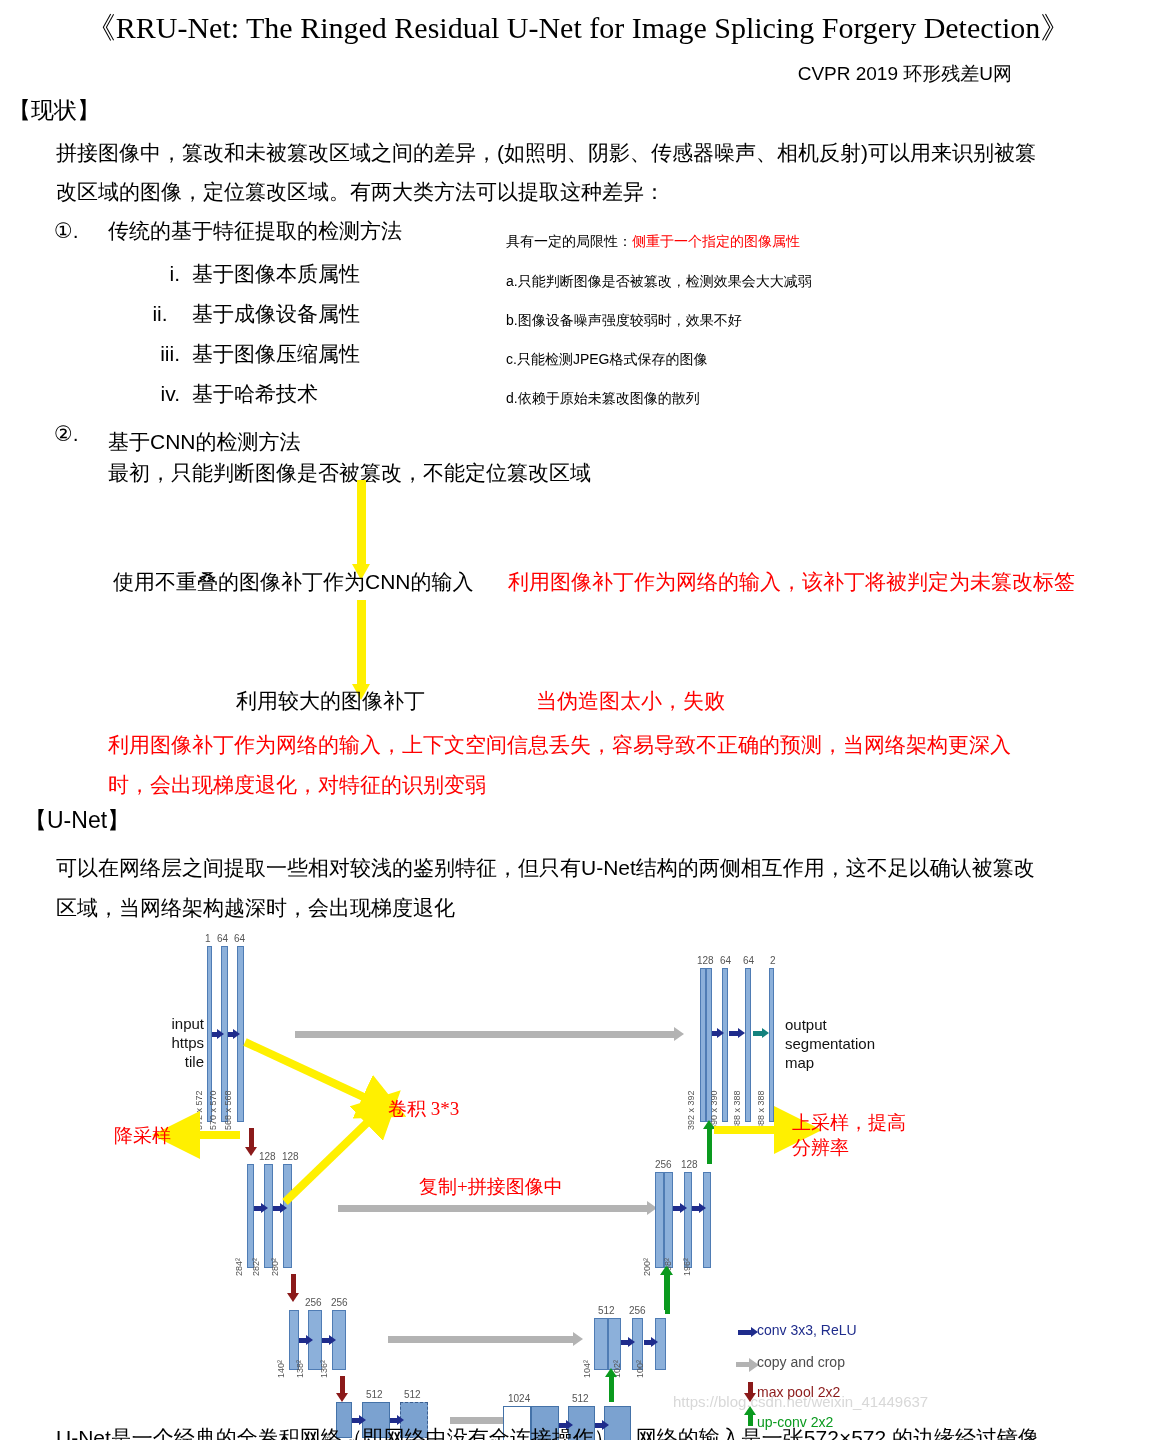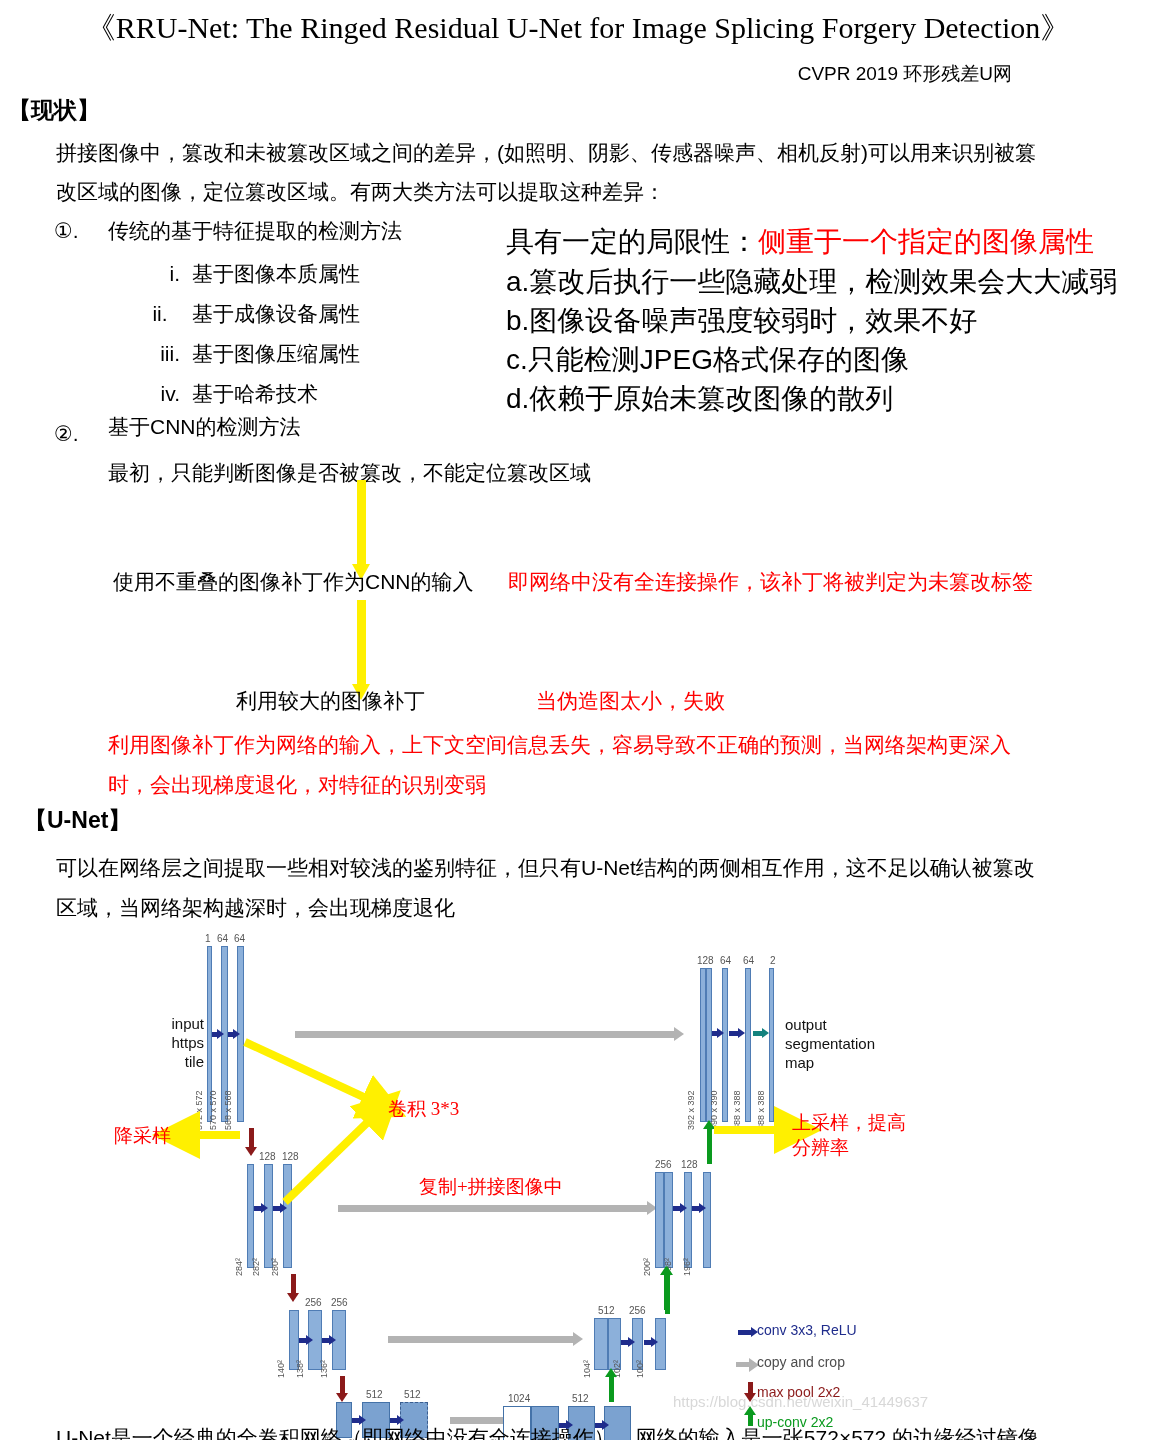--- a/index.html
+++ b/index.html
@@ -14,32 +14,32 @@
     top:8px;left:0;width:1156px;text-align:center;
     font-family:"Liberation Serif","DejaVu Serif",serif;
     font-size:30px;line-height:40px;color:#000;white-space:nowrap;
   }
   #subtitle{
     top:60px;left:0;width:1012px;text-align:right;
     font-size:19px;line-height:28px;color:#000;
   }
   
   .sect-head{
-    left:8px;font-size:23px;font-weight:bold;line-height:30px;color:#000;
+    left:8px;font-size:23px;font-weight:normal;line-height:30px;color:#000;
   }
   
   .para{
     font-size:21px;line-height:39px;color:#000;
   }
   .red{color:#FF0000;}
   .blk{color:#000000;}
   
   .lvl1{font-size:21px;line-height:39px;}
   .lvl2{font-size:21px;line-height:39px;}
-  .rcol{font-size:28px;line-height:39px;}
+  .rcol{font-size:14px;line-height:39px;}
   
   .yarrow{width:18px;}
   .yarrow .shaft{
     position:absolute;left:5px;top:0;width:9px;background:#FFF000;
   }
   .yarrow .head{
     position:absolute;left:0;width:0;height:0;
     border-left:9px solid transparent;border-right:9px solid transparent;
     border-top:16px solid #FFF000;
   }
@@ -108,40 +108,40 @@
 
 <div class="abs lvl2" style="top:334px;left:140px;width:40px;text-align:right;">iii.</div>
 <div class="abs lvl2" style="top:334px;left:192px;">基于图像压缩属性</div>
 
 <div class="abs lvl2" style="top:374px;left:140px;width:40px;text-align:right;">iv.</div>
 <div class="abs lvl2" style="top:374px;left:192px;">基于哈希技术</div>
 
 <div class="abs rcol" style="top:222px;left:506px;white-space:nowrap;">
   <span class="blk">具有一定的局限性：</span><span class="red">侧重于一个指定的图像属性</span>
 </div>
-<div class="abs rcol" style="top:262px;left:506px;white-space:nowrap;">a.篡改后执行一些隐藏处理，检测效果会大大减弱</div>
+<div class="abs rcol" style="top:262px;left:506px;white-space:nowrap;">a.只能判断图像是否被篡改，检测效果会大大减弱</div>
 <div class="abs rcol" style="top:301px;left:506px;white-space:nowrap;">b.图像设备噪声强度较弱时，效果不好</div>
 <div class="abs rcol" style="top:340px;left:506px;white-space:nowrap;">c.只能检测JPEG格式保存的图像</div>
 <div class="abs rcol" style="top:379px;left:506px;white-space:nowrap;">d.依赖于原始未篡改图像的散列</div>
 
 <div class="abs lvl1" style="top:414px;left:54px;">②.</div>
-<div class="abs lvl1" style="top:407px;left:108px;">基于CNN的检测方法</div>
+<div class="abs lvl1" style="top:422px;left:108px;">基于CNN的检测方法</div>
 <div class="abs lvl1" style="top:453px;left:108px;">最初，只能判断图像是否被篡改，不能定位篡改区域</div>
 
 <div class="abs yarrow" style="left:352px;top:480px;height:100px;">
   <div class="shaft" style="height:84px;"></div>
   <div class="head" style="top:84px;"></div>
 </div>
 <div class="abs yarrow" style="left:352px;top:600px;height:100px;">
   <div class="shaft" style="height:84px;"></div>
   <div class="head" style="top:84px;"></div>
 </div>
 
 <div class="abs lvl1" style="top:562px;left:113px;white-space:nowrap;">使用不重叠的图像补丁作为CNN的输入</div>
-<div class="abs lvl1 red" style="top:562px;left:508px;white-space:nowrap;">即网络中没有全连接操作，该补丁将被判定为未篡改标签</div>
+<div class="abs lvl1 red" style="top:562px;left:508px;white-space:nowrap;">利用图像补丁作为网络的输入，该补丁将被判定为未篡改标签</div>
 
 <div class="abs lvl1" style="top:681px;left:236px;white-space:nowrap;">利用较大的图像补丁</div>
 <div class="abs lvl1 red" style="top:681px;left:536px;white-space:nowrap;">当伪造图太小，失败</div>
 
 <div class="abs para red" style="top:725px;left:108px;white-space:nowrap;">利用图像补丁作为网络的输入，上下文空间信息丢失，容易导致不正确的预测，当网络架构更深入</div>
 <div class="abs para red" style="top:765px;left:108px;white-space:nowrap;">时，会出现梯度退化，对特征的识别变弱</div>
 
 <div class="abs sect-head" style="top:805px;margin-left:16px;">【U-Net】</div>
 <div class="abs para" style="top:848px;left:56px;white-space:nowrap;">可以在网络层之间提取一些相对较浅的鉴别特征，但只有U-Net结构的两侧相互作用，这不足以确认被篡改</div>
 <div class="abs para" style="top:888px;left:56px;white-space:nowrap;">区域，当网络架构越深时，会出现梯度退化</div>

